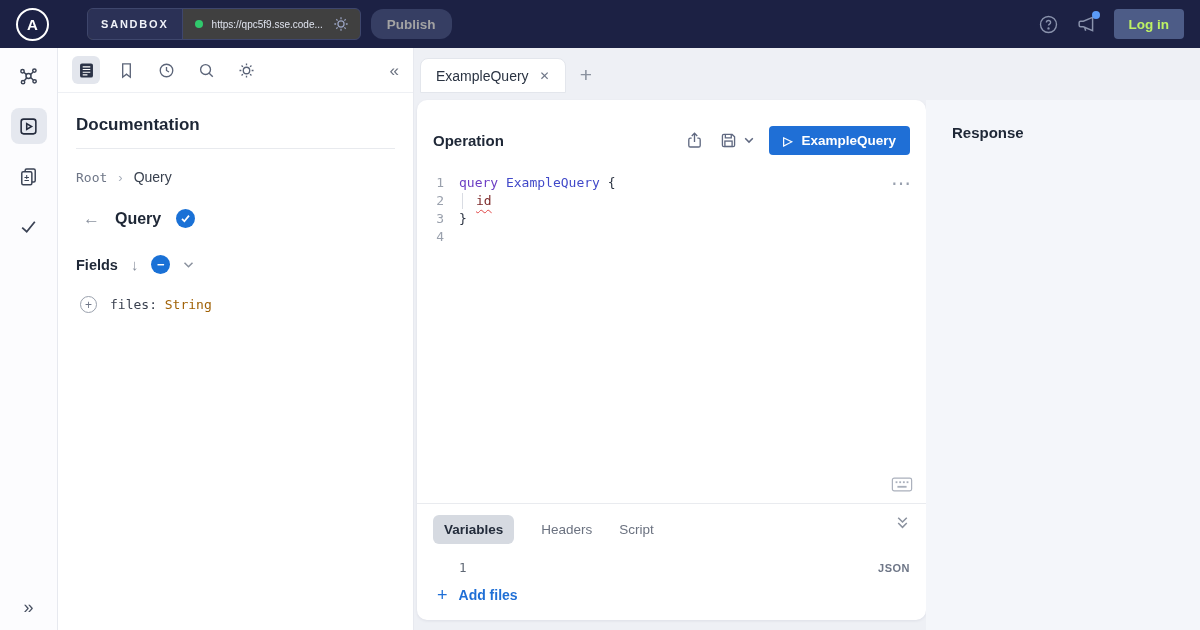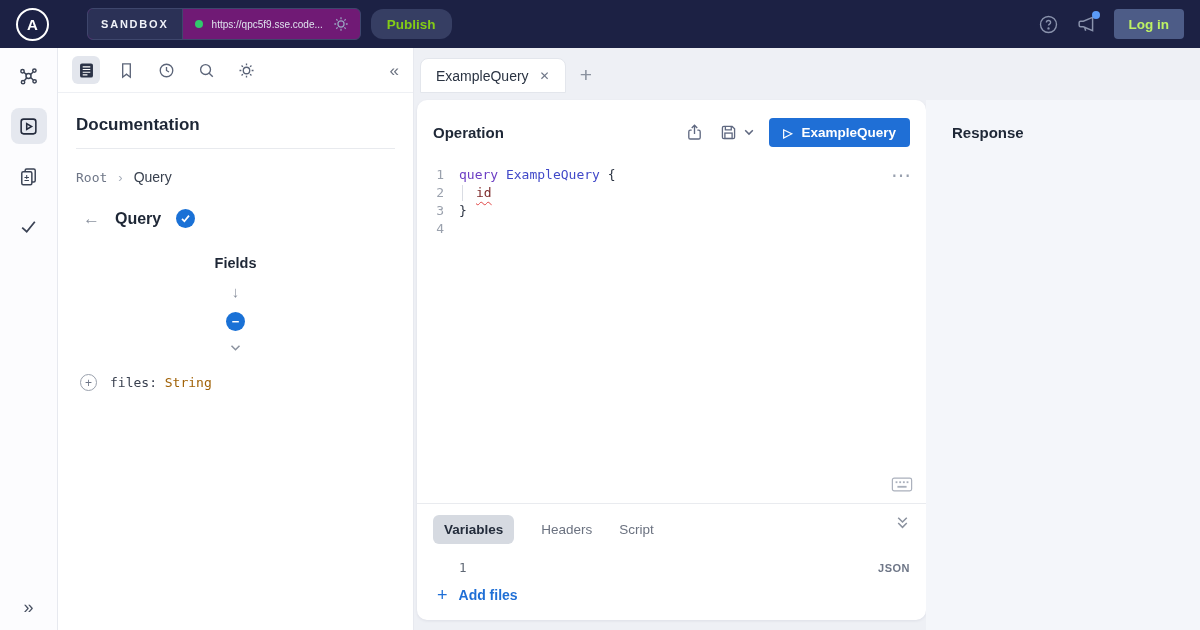--- a/index.html
+++ b/index.html
@@ -4,27 +4,27 @@
 <style>
   * { margin:0; padding:0; box-sizing:border-box; }
   html,body { width:1200px; height:630px; overflow:hidden; }
   body { font-family:"Liberation Sans", sans-serif; font-size:14px; color:#1e2736; background:#eef0f5; }
   svg { display:block; }
 
   
   .topbar { height:48px; background:#1c2144; display:flex; align-items:center; padding:0 16px; }
   .logo { width:33px; height:33px; border:2.5px solid #fff; border-radius:50%; display:flex; align-items:center; justify-content:center;
           color:#fff; font-weight:800; font-size:15px; margin-right:38px; flex:none; }
-  .endpoint { display:flex; align-items:center; height:32px; border:1px solid #3e466c; border-radius:6px; background:#701a75; }
+  .endpoint { display:flex; align-items:center; height:32px; border:1px solid #3e466c; border-radius:6px; background:#404040; }
   .env { align-self:stretch; display:flex; align-items:center; padding:0 13px; background:#2b3156; border-right:1px solid #3e466c;
          border-radius:5px 0 0 5px; font-size:11px; font-weight:700; letter-spacing:1.8px; color:#f0f2f8; }
   .status-dot { width:8px; height:8px; border-radius:50%; background:#30c96c; margin:0 9px 0 12px; flex:none; }
   .url { font-size:10px; color:#dfe3ee; }
   .endpoint-gear { color:#99a2c0; margin:0 10px 0 9px; display:flex; }
-  .publish-btn { height:30px; padding:0 16px; background:#363e63; border:none; border-radius:12px; color:#84cc16;
+  .publish-btn { height:30px; padding:0 16px; background:#363e63; border:none; border-radius:12px; color:#a3a3a3;
                  font-weight:700; font-size:13.5px; margin-left:10px; font-family:inherit; }
   .topbar-right { margin-left:auto; display:flex; align-items:center; gap:17px; }
   .icon-btn { background:none; border:none; padding:0; display:flex; color:#8a93ad; }
   .megaphone-wrap { position:relative; display:flex; color:#8a93ad; }
   .notif-dot { position:absolute; top:-3px; right:-3px; width:8px; height:8px; border-radius:50%; background:#5b9bf8; }
   .login-btn { height:30px; padding:0 15px; background:#4d5c87; border:none; border-radius:4px; color:#bef264;
                font-weight:700; font-size:13.5px; font-family:inherit; }
 
   
   .app-body { display:flex; height:582px; }
@@ -50,42 +50,42 @@
   .breadcrumb { display:flex; align-items:center; gap:11px; margin-bottom:24px; }
   .crumb-root { font-family:"DejaVu Sans Mono", monospace; font-size:13px; color:#6e7687; }
   .crumb-sep { color:#a6adba; font-size:13px; }
   .crumb-current { color:#39414f; font-size:14px; }
   .type-row { display:flex; align-items:center; gap:15px; margin-bottom:27px; padding-left:7px; }
   .back-arrow { background:none; border:none; color:#8a919e; font-size:17px; line-height:1; }
   .type-name { font-size:16px; font-weight:700; color:#1e2736; }
   .blue-badge { width:19px; height:19px; border-radius:50%; background:#1a71d6; display:flex; align-items:center; justify-content:center;
                 color:#fff; flex:none; border:none; }
   .blue-badge.minus { font-size:13px; font-weight:700; line-height:1; }
-  .fields-row { display:flex; align-items:center; gap:13px; margin-bottom:22px;flex-direction:column; }
+  .fields-row { display:flex; align-items:center; gap:13px; margin-bottom:22px; }
   .fields-label { font-size:14.5px; font-weight:700; color:#1e2736; }
   .sort-icon { background:none; border:none; color:#8a919e; font-size:15px; line-height:1; }
   .chev-sm { background:none; border:none; color:#8a919e; display:flex; }
   .field-item { display:flex; align-items:center; gap:13px; padding-left:4px; font-family:"DejaVu Sans Mono", monospace; font-size:13px; }
   .circle-plus { width:17px; height:17px; border:1.5px solid #9aa1ad; background:none; border-radius:50%; color:#6e7687;
                  display:flex; align-items:center; justify-content:center; font-size:12px; line-height:1; flex:none; padding:0; }
   .field-name { color:#3a4150; }
   .field-type { color:#a16207;margin-top:24px; }
 
   
   .main { flex:1; display:flex; flex-direction:column; background:#eef0f5; min-width:0; }
   .tabstrip { height:52px; display:flex; align-items:flex-end; padding-left:6px; flex:none; }
   .tab { height:35px; display:flex; align-items:center; gap:11px; padding:0 15px; background:#fff; border:1px solid #e3e6ec;
          border-radius:8px 8px 0 0; margin-bottom:7px; font-size:14px; color:#2a3342; }
   .tab-close { background:none; border:none; color:#6e7687; font-size:12px; line-height:1; }
   .tab-add { background:none; border:none; color:#8a919e; font-size:21px; line-height:1; margin:0 0 15px 14px; }
 
   .content { flex:1; display:flex; padding-left:3px; min-height:0; }
   .card { width:509px; background:#fff; border-radius:10px; box-shadow:0 1px 3px rgba(20,30,60,.08); display:flex;
           flex-direction:column; margin-bottom:10px; flex:none; }
-  .op-header { display:flex; align-items:center; padding:18px 16px 12px; flex:none; }
+  .op-header { display:flex; align-items:center; padding:26px 16px 12px; flex:none; }
   .op-title { font-size:15px; font-weight:700; color:#1e2736; }
   .op-actions { margin-left:auto; display:flex; align-items:center; gap:15px; }
   .gray-icon { background:none; border:none; color:#5f6880; display:flex; padding:0; }
   .save-group { display:flex; align-items:center; gap:6px; }
   .run-btn { height:29px; display:flex; align-items:center; gap:9px; background:#1f6fd6; color:#fff; border:none; border-radius:4px;
              padding:0 14px; font-size:13.5px; font-weight:700; font-family:inherit; }
   .run-play { font-size:12px; line-height:1; }
 
   .code-area { flex:1; position:relative; padding-top:7px; font-family:"DejaVu Sans Mono", monospace; font-size:13px; line-height:18px; }
   .code-line { display:flex; }

